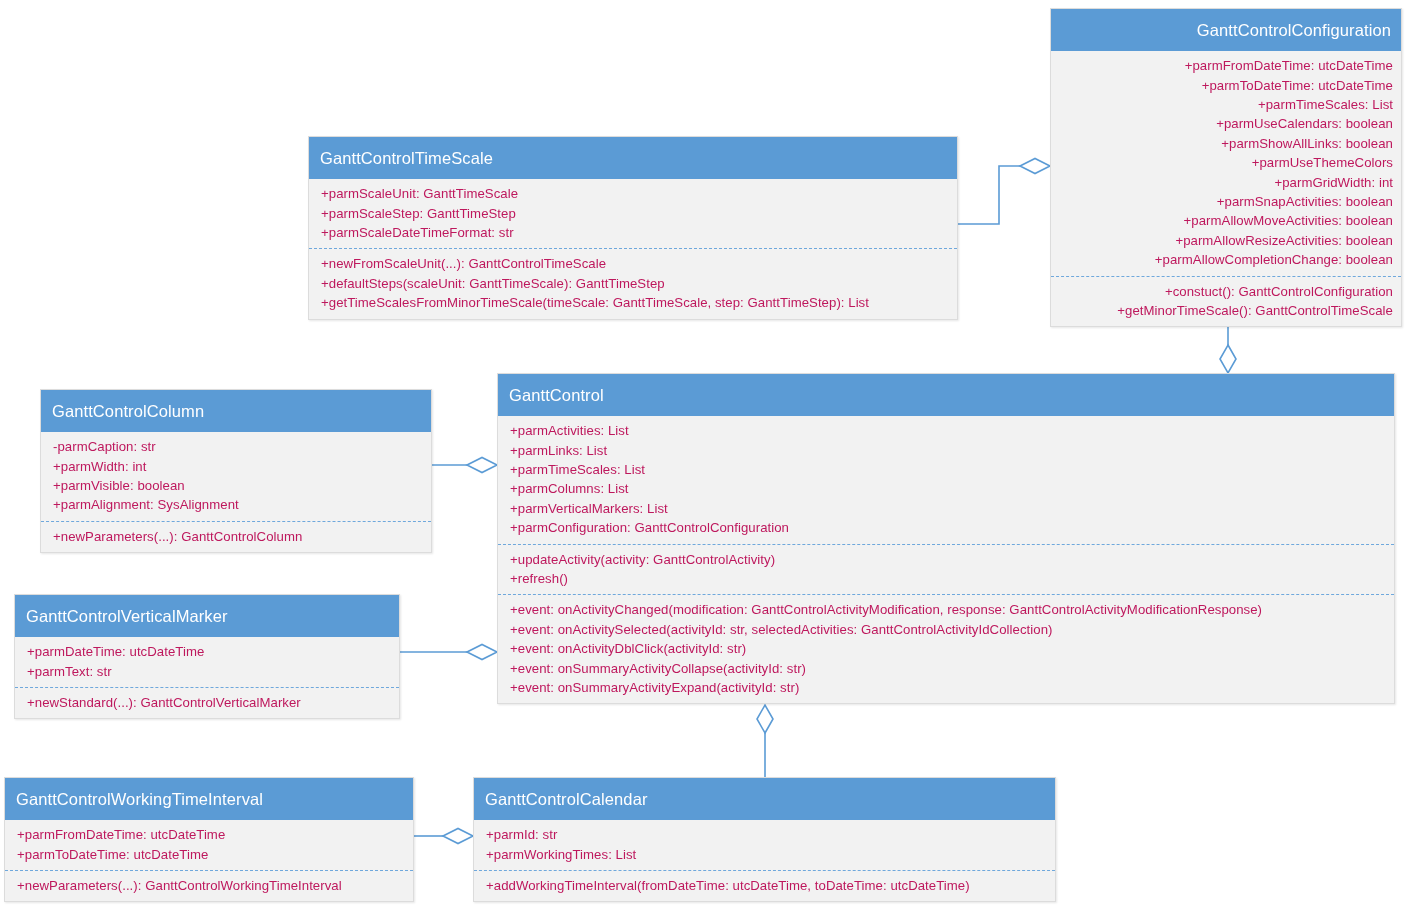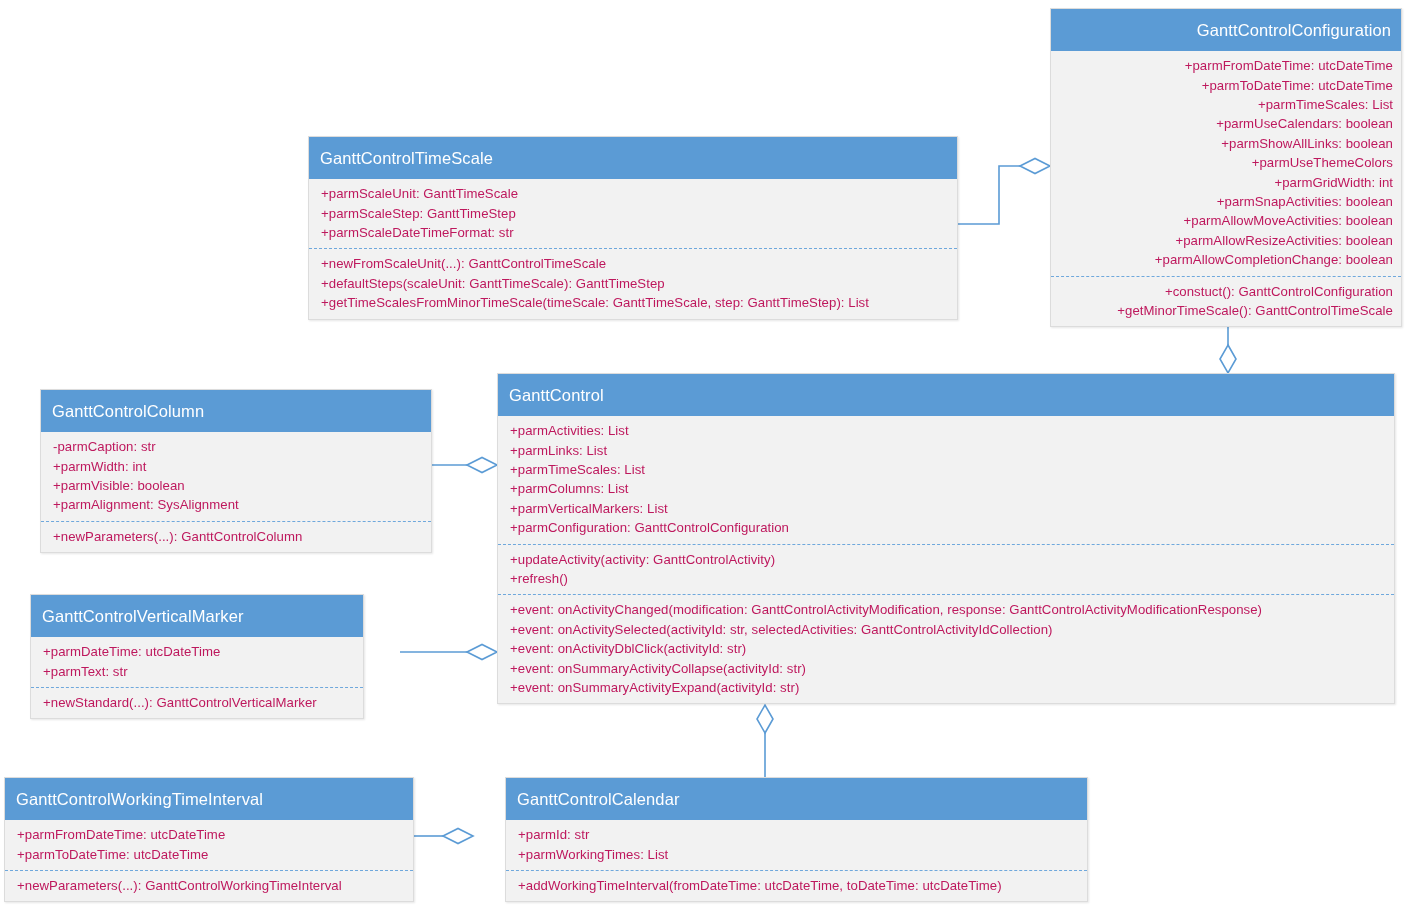--- a/index.html
+++ b/index.html
@@ -145,21 +145,21 @@
       <div class="uml-member">-parmCaption: str</div>
       <div class="uml-member">+parmWidth: int</div>
       <div class="uml-member">+parmVisible: boolean</div>
       <div class="uml-member">+parmAlignment: SysAlignment</div>
     </div>
     <div class="uml-section">
       <div class="uml-member">+newParameters(...): GanttControlColumn</div>
     </div>
   </div>
 
-  <div class="uml-class" style="left:14px; top:594px; width:334px;margin-left:16px;">
+  <div class="uml-class" style="left:14px; top:594px; width:386px;">
     <div class="uml-header">GanttControlVerticalMarker</div>
     <div class="uml-section">
       <div class="uml-member">+parmDateTime: utcDateTime</div>
       <div class="uml-member">+parmText: str</div>
     </div>
     <div class="uml-section">
       <div class="uml-member">+newStandard(...): GanttControlVerticalMarker</div>
     </div>
   </div>
 
@@ -190,21 +190,21 @@
     <div class="uml-header">GanttControlWorkingTimeInterval</div>
     <div class="uml-section">
       <div class="uml-member">+parmFromDateTime: utcDateTime</div>
       <div class="uml-member">+parmToDateTime: utcDateTime</div>
     </div>
     <div class="uml-section">
       <div class="uml-member">+newParameters(...): GanttControlWorkingTimeInterval</div>
     </div>
   </div>
 
-  <div class="uml-class" style="left:473px; top:777px; width:583px;margin-left:32px;">
+  <div class="uml-class" style="left:473px; top:777px; width:583px;">
     <div class="uml-header">GanttControlCalendar</div>
     <div class="uml-section">
       <div class="uml-member">+parmId: str</div>
       <div class="uml-member">+parmWorkingTimes: List</div>
     </div>
     <div class="uml-section">
       <div class="uml-member">+addWorkingTimeInterval(fromDateTime: utcDateTime, toDateTime: utcDateTime)</div>
     </div>
   </div>
 

